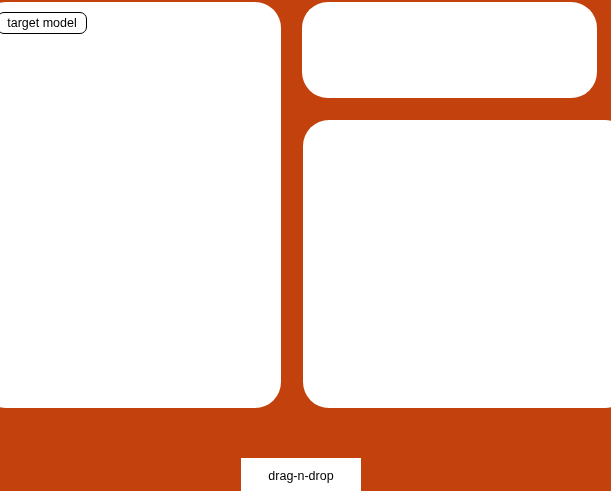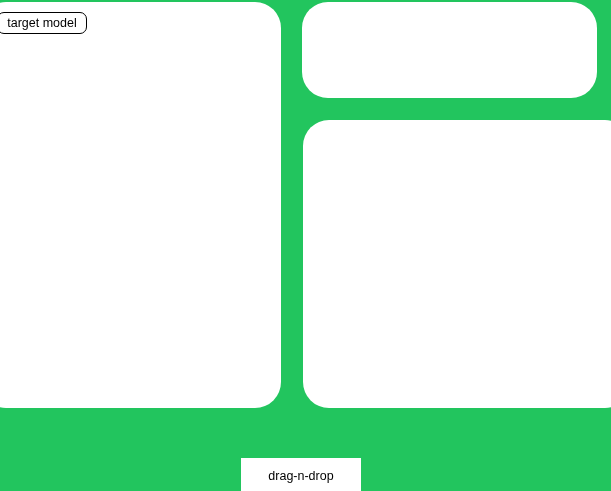--- a/index.html
+++ b/index.html
@@ -14,21 +14,21 @@
     font-family: "Liberation Sans", sans-serif;
     position: relative;
   }
 
   .stage {
     position: absolute;
     left: 0;
     top: 0;
     width: 611px;
     height: 491px;
-    background: #22c55e;
+    background: #c2410c;
   }
 
   
   .panel {
     position: absolute;
     background: #ffffff;
     border-radius: 26px;
     box-sizing: border-box;
   }
 

